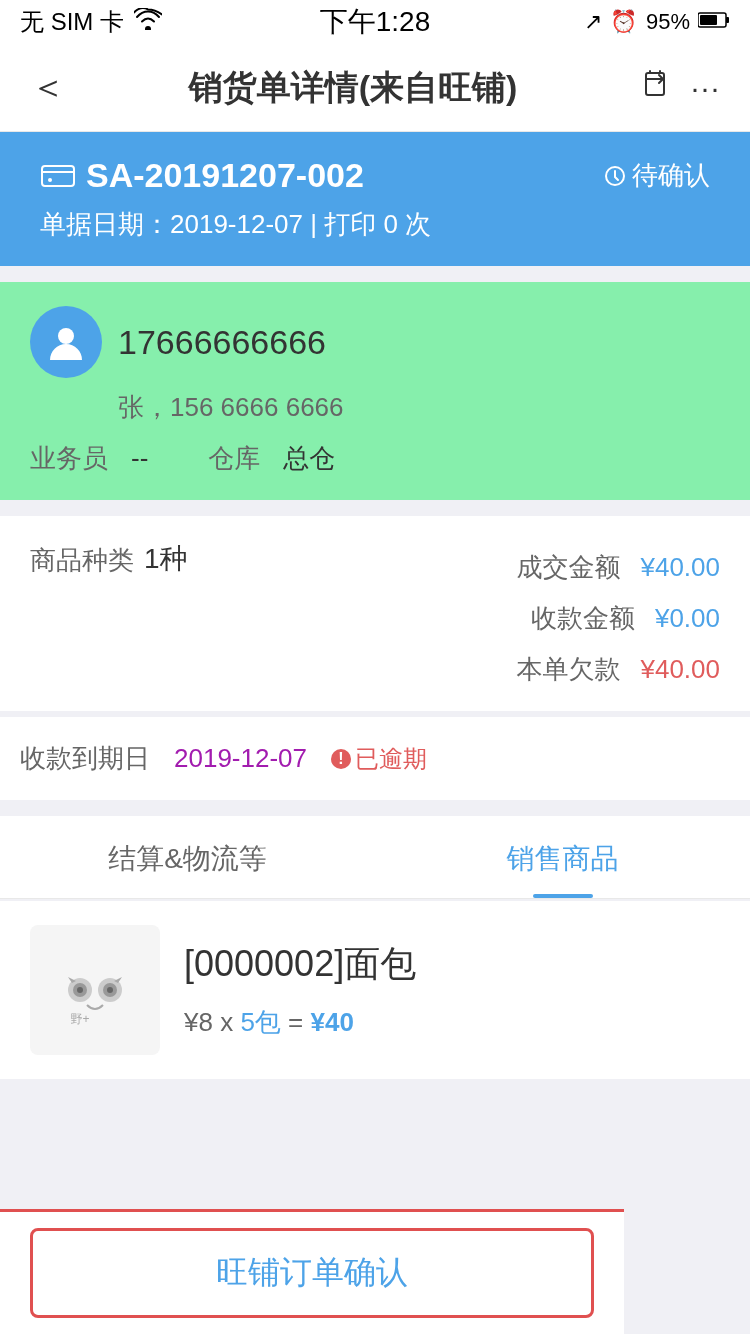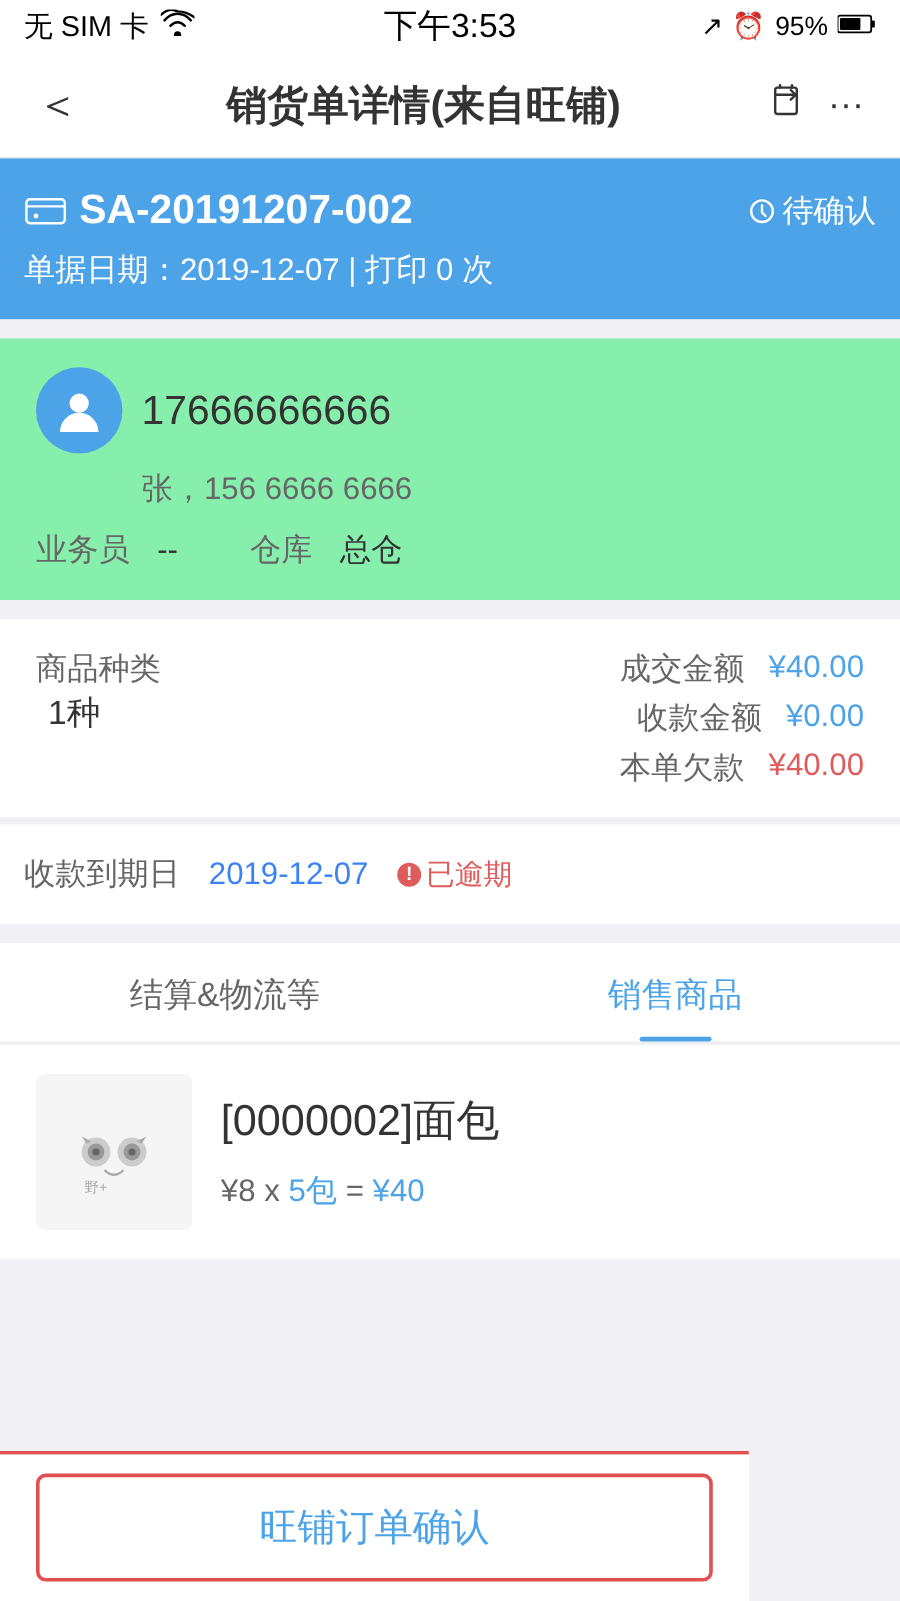--- a/index.html
+++ b/index.html
@@ -56,21 +56,21 @@
     }
     .nav-icon {
       font-size: 30px;
       color: #333;
       cursor: pointer;
     }
 
     
     .header-card {
       background: #4da3e8;
-      padding: 24px 20px;
+      padding: 24px 40px;
       margin: 0;
     }
     .header-card-top {
       display: flex;
       align-items: center;
       justify-content: space-between;
       margin-bottom: 12px;
     }
     .order-id {
       font-size: 34px;
@@ -155,41 +155,43 @@
     .summary-left-label { color: #666; }
     .summary-left-value { color: #333; font-size: 28px; margin-left: 10px; }
     .summary-right {
       display: flex;
       flex-direction: column;
       align-items: flex-end;
       gap: 6px;
     }
     .summary-item {
       display: flex;
+      align-items: center;
       gap: 20px;
       font-size: 26px;
+      margin-top: 10px;
     }
     .summary-item-label { color: #666; }
     .amount-blue { color: #4da3e8; }
     .amount-red { color: #e05c5c; }
 
     
     .due-section {
       background: #fff;
       margin-top: 6px;
       padding: 24px 20px;
     }
     .due-row {
       display: flex;
       align-items: center;
       gap: 16px;
       font-size: 26px;
     }
     .due-label { color: #666; }
-    .due-date { color: #3b82f6; margin-left: 8px; }
+    .due-date { color: #a21caf; margin-left: 8px; }
     .overdue-badge {
       background: #fff;
       color: #e05c5c;
       font-size: 24px;
       display: flex;
       align-items: center;
       gap: 4px;
       margin-left: 8px;
     }
     .overdue-dot {
@@ -262,21 +264,21 @@
     .product-name {
       font-size: 36px;
       color: #333;
       margin-bottom: 16px;
     }
     .product-price {
       font-size: 26px;
       color: #666;
     }
     .price-highlight { color: #4da3e8; }
-    .price-total { color: #4da3e8; font-weight: 400; }
+    .price-total { color: #4da3e8; font-weight: 700; }
 
     
     .bottom-space {
       background: #f0f0f5;
       flex: 1;
       min-height: 200px;
     }
 
     
     .bottom-bar {
@@ -311,21 +313,21 @@
     <span>无 SIM 卡</span>
     <span>
       <svg width="28" height="22" viewBox="0 0 28 22">
           <path d="M14 18a3 3 0 100 6 3 3 0 000-6z" fill="#000"></path>
           <path d="M8 13.5C9.9 11.6 11.8 10.5 14 10.5s4.1 1.1 6 3" fill="none" stroke="#000" stroke-width="2" stroke-linecap="round"></path>
           <path d="M3 9C6 5.5 9.7 3.5 14 3.5s8 2 11 5.5" fill="none" stroke="#000" stroke-width="2" stroke-linecap="round"></path>
           <path d="M0 4.5C4 0.5 8.7-1.5 14 1.5 14 1.5 14 1.5 14 1.5c5.3 0 10 2 14 5" fill="none" stroke="#000" stroke-width="2" stroke-linecap="round"></path>
         </svg>
     </span>
   </div>
-  <div class="status-center">下午3:53</div>
+  <div class="status-center">下午1:28</div>
   <div class="status-right">
     <span>↗</span>
     <span>⏰</span>
     <span>95%</span>
     <span>
       <svg width="32" height="18" viewBox="0 0 32 18">
           <rect x="0" y="2" width="28" height="14" rx="2" fill="none" stroke="#000" stroke-width="1.5"></rect>
           <rect x="28" y="6" width="3" height="6" rx="1" fill="#000"></rect>
           <rect x="2" y="4" width="17" height="10" rx="1" fill="#000"></rect>
         </svg>
@@ -389,21 +391,21 @@
     </div>
     <div class="meta-item">
       <span class="meta-label">仓库</span>
       <span class="meta-value">总仓</span>
     </div>
   </div>
 </div>
 
 <div class="summary-section">
   <div class="summary-row">
-    <div style="display:flex;align-items:flex-start;font-size:26px;flex-direction:column;">
+    <div style="display:flex;align-items:flex-end;font-size:26px;">
       <span class="summary-left-label">商品种类</span>
       <span class="summary-left-value">1种</span>
     </div>
     <div class="summary-right">
       <div class="summary-item">
         <span class="summary-item-label">成交金额</span>
         <span class="amount-blue">¥40.00</span>
       </div>
       <div class="summary-item">
         <span class="summary-item-label">收款金额</span>

